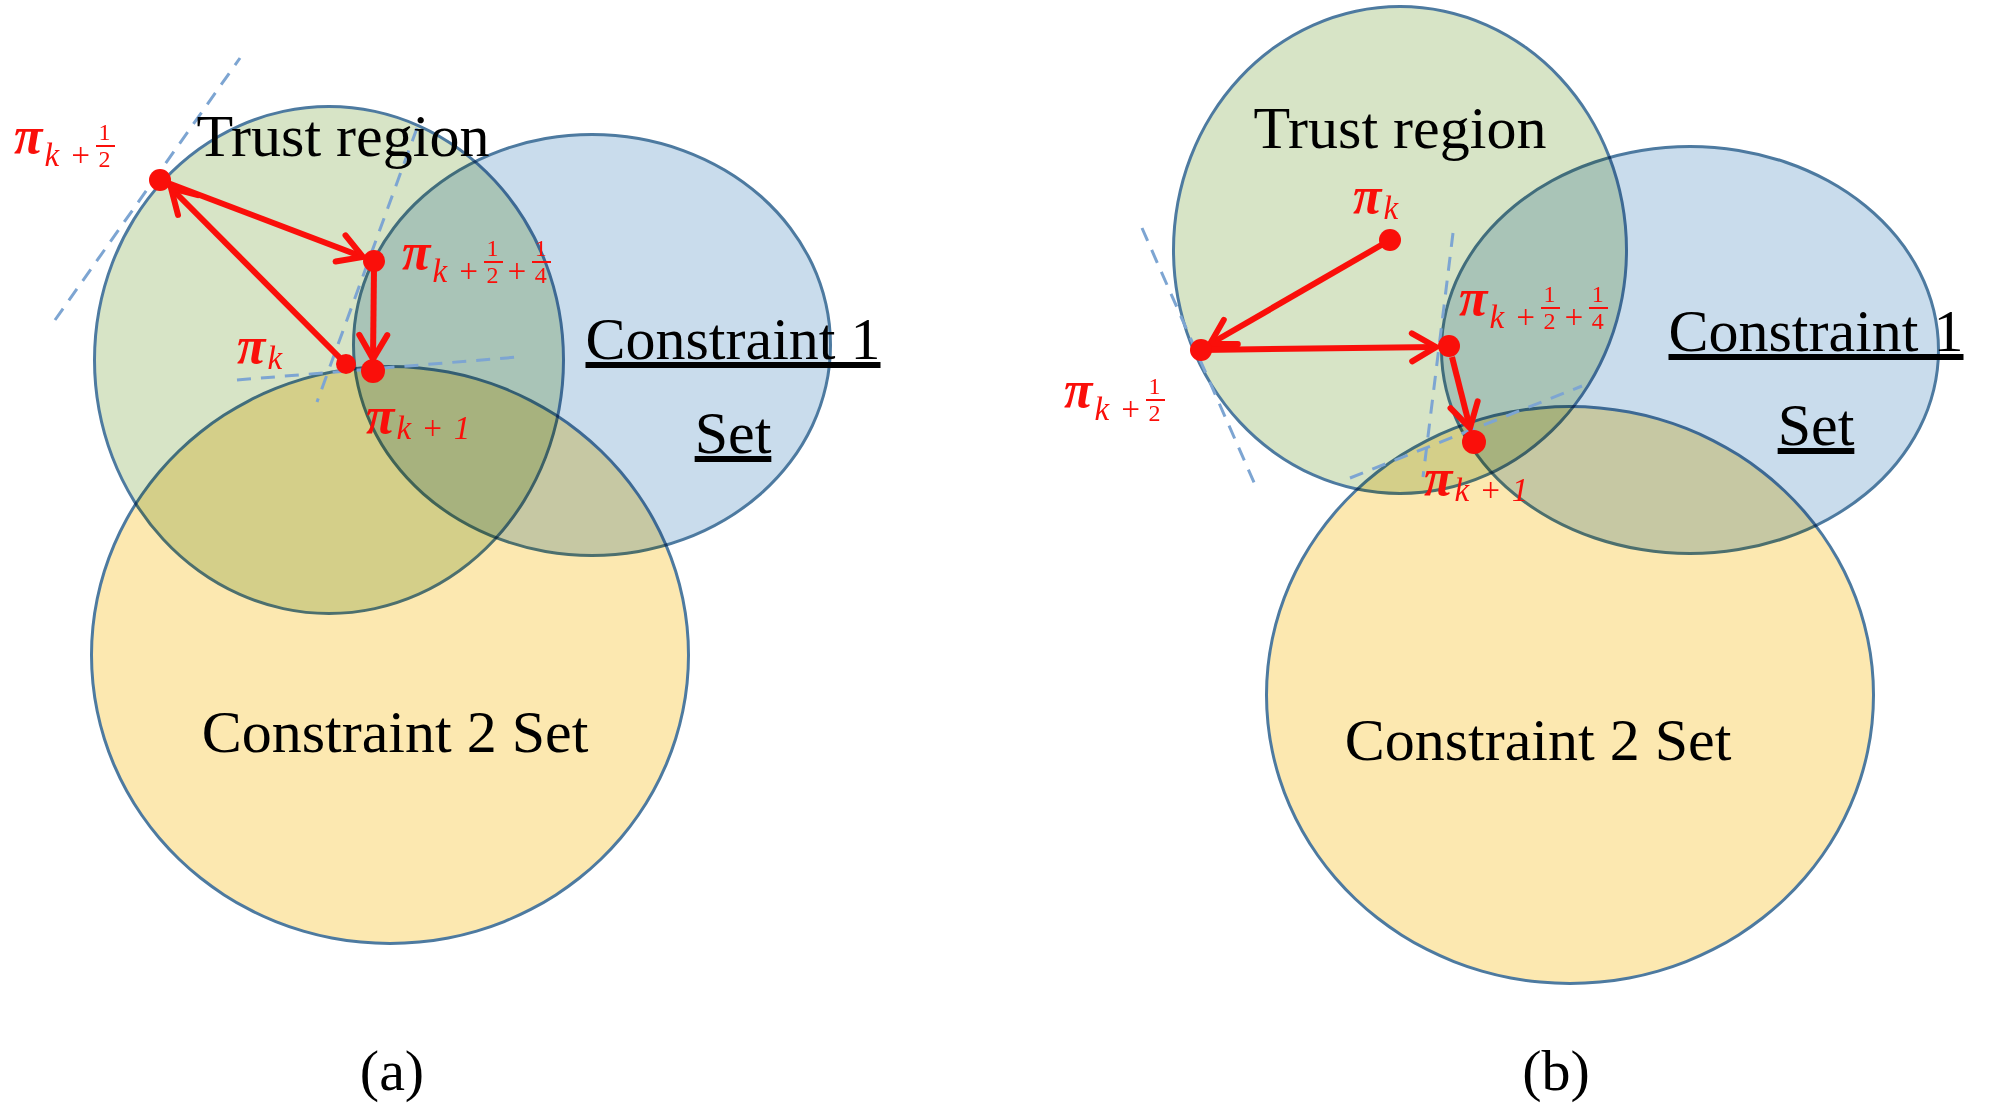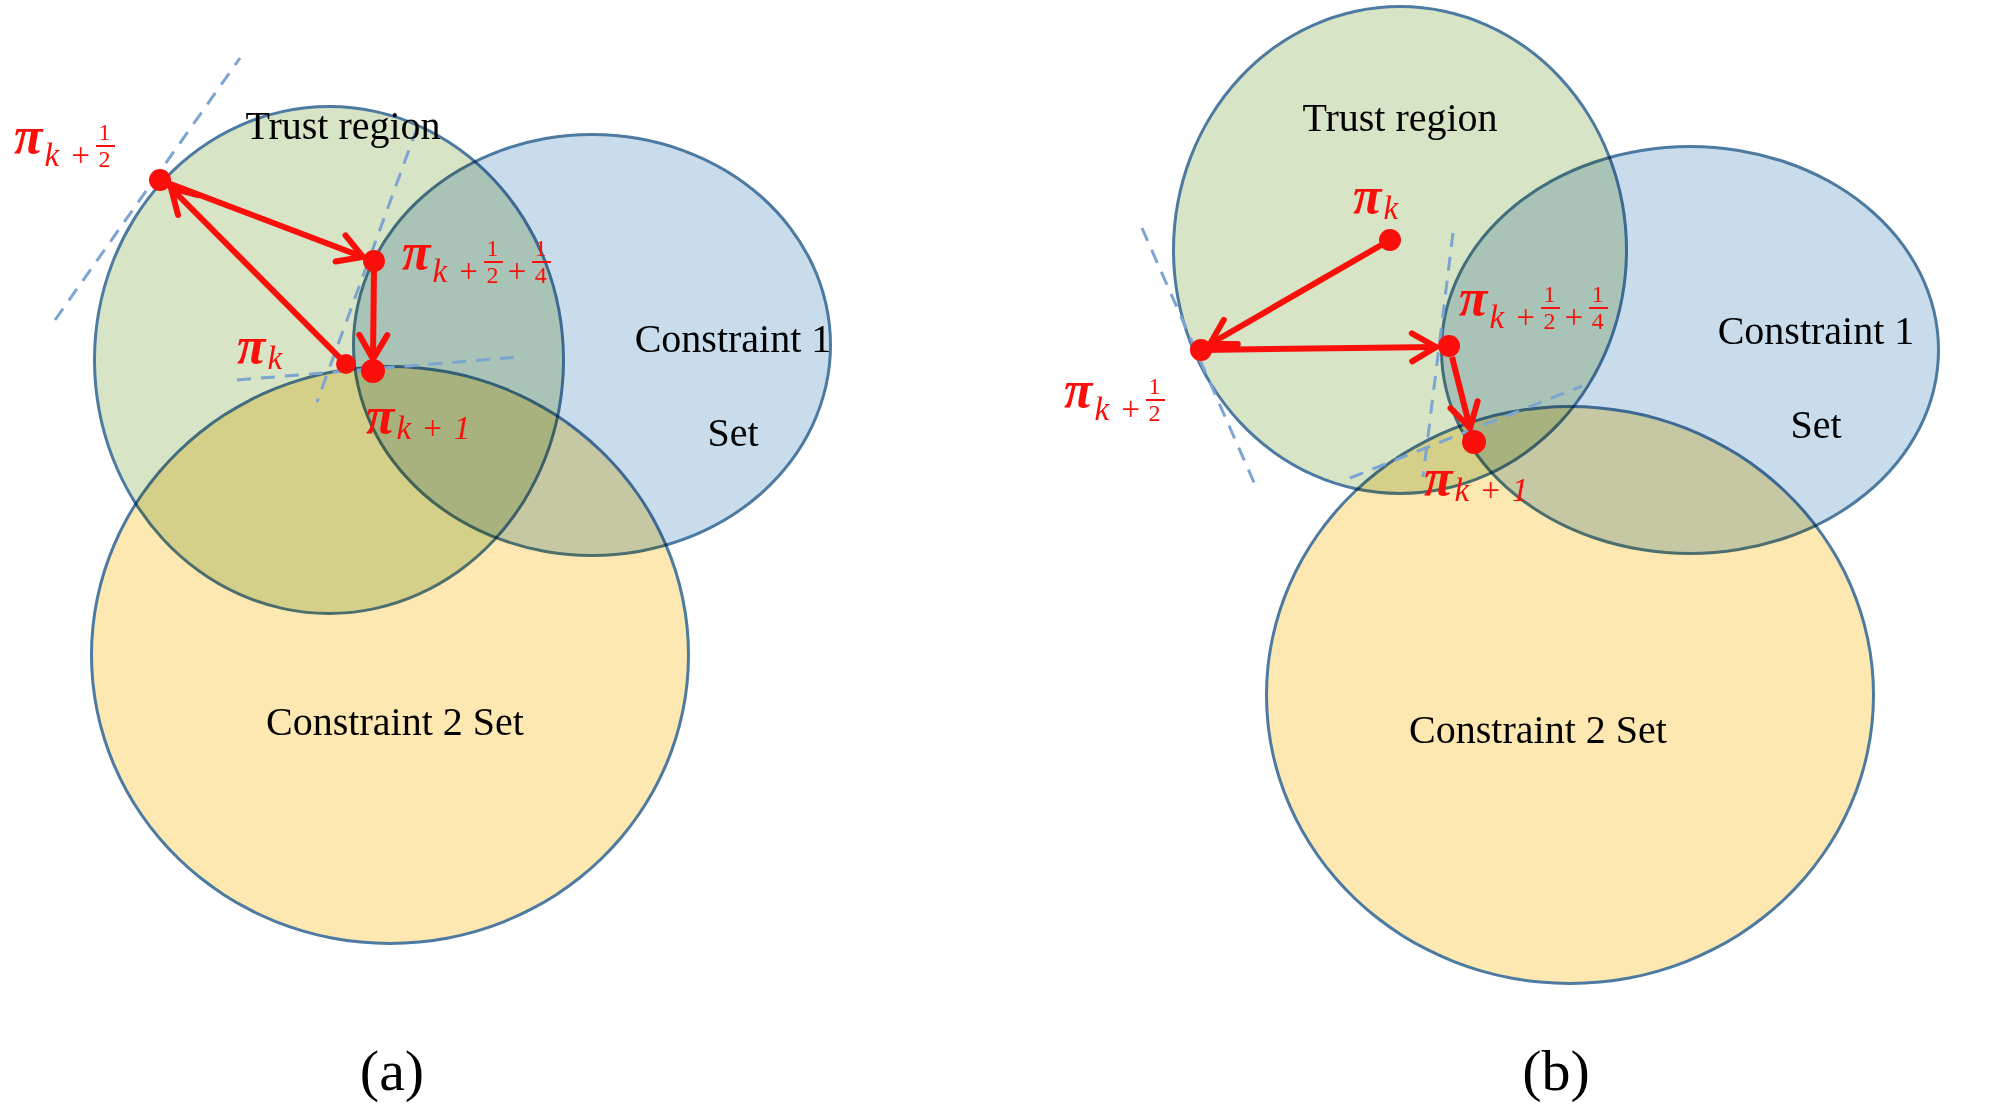--- a/index.html
+++ b/index.html
@@ -41,26 +41,26 @@
   }
   .dashline { stroke: var(--dash); stroke-width: 3; stroke-dasharray: 14 10; fill: none; }
   .shaft    { stroke: var(--red); stroke-width: 6; fill: none; }
   .head     { stroke: var(--red); stroke-width: 6; fill: none; stroke-linecap: round; }
   .dot      { fill: var(--red); }
 
   .txt {
     position: absolute;
     z-index: 6;
     color: #000000;
-    font-size: 40px;
+    font-size: 60px;
     line-height: 1.08;
     text-align: center;
     white-space: nowrap;
   }
-  .txt.two-line { line-height: 94px; }
+  .txt.two-line { line-height: 94px; text-decoration: underline; }
   .caption { font-size: 58px; }
 
   .pi-label {
     position: absolute;
     z-index: 7;
     color: var(--red);
     font-style: italic;
     white-space: nowrap;
     display: flex;
     align-items: flex-start;

